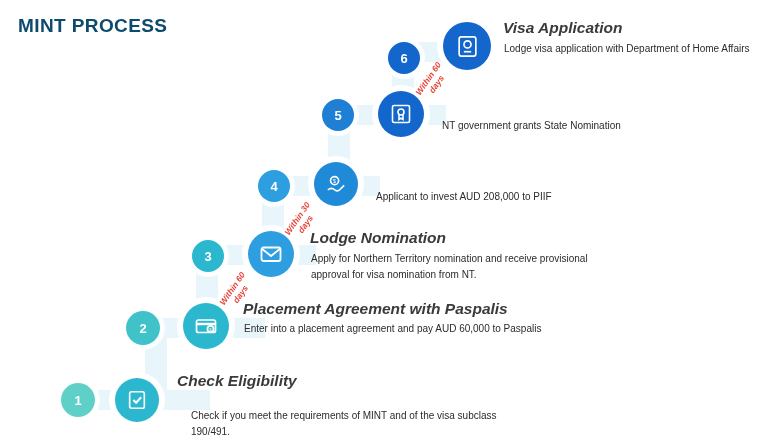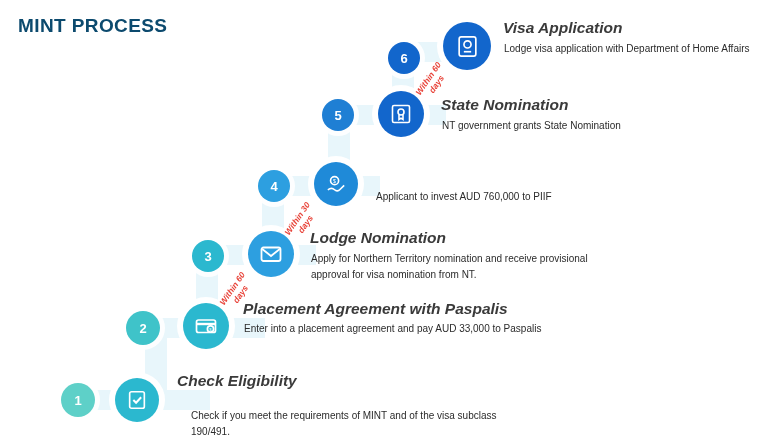--- a/index.html
+++ b/index.html
@@ -131,21 +131,21 @@
       <svg width="24" height="24" viewBox="0 0 24 24" fill="none" stroke="#ffffff" stroke-width="1.7">
         <rect x="2.5" y="6" width="19" height="12.5" rx="2"></rect>
         <line x1="2.5" y1="10" x2="21.5" y2="10" stroke-width="2.4"></line>
         <circle cx="16.5" cy="15" r="3.1" fill="#2bb8cf"></circle>
         <text x="16.5" y="16.6" font-size="4.4" fill="#ffffff" text-anchor="middle" stroke="none" font-family="Liberation Sans, sans-serif">$</text>
       </svg>
     </span>
   </div>
   <div class="within" style="left:212px; top:282px; width:50px; transform:rotate(-55deg); white-space:normal;">Within 60 days</div>
   <div class="step-title" style="left:243px; top:300px;">Placement Agreement with Paspalis</div>
-  <div class="step-desc" style="left:244px; top:321px; width:300px;">Enter into a placement agreement and pay AUD 33,000 to Paspalis</div>
+  <div class="step-desc" style="left:244px; top:321px; width:300px;">Enter into a placement agreement and pay AUD 60,000 to Paspalis</div>
 
   <div class="num-circle" style="left:192px; top:240px; width:32px; height:32px; background:#2bb8cf;">
     <span>3</span>
   </div>
   <div class="icon-circle" style="left:248px; top:231px; width:46px; height:46px; background:#2d9fe0;">
     <span>
       <svg width="24" height="24" viewBox="0 0 24 24" fill="none" stroke="#ffffff" stroke-width="1.8">
         <rect x="2.5" y="5.5" width="19" height="13.5" rx="2"></rect>
         <polyline points="3.2,7 12,14 20.8,7"></polyline>
       </svg>
@@ -160,36 +160,35 @@
   </div>
   <div class="icon-circle" style="left:314px; top:162px; width:44px; height:44px; background:#1f8ad8;">
     <span>
       <svg width="23" height="23" viewBox="0 0 24 24" fill="none" stroke="#ffffff" stroke-width="1.7">
         <circle cx="10" cy="8" r="4.2"></circle>
         <text x="10" y="10.2" font-size="5.6" fill="#ffffff" text-anchor="middle" stroke="none" font-family="Liberation Sans, sans-serif">$</text>
         <path d="M3 17.5c2.5-2 5-2 7 0 1.6 1.6 4 1.4 5.6-.3l4.4-4.2" stroke-width="1.7"></path>
       </svg>
     </span>
   </div>
-  <div class="step-desc" style="left:376px; top:189px; width:310px;">Applicant to invest AUD 760,000 to PIIF</div>
+  <div class="step-desc" style="left:376px; top:189px; width:310px;">Applicant to invest AUD 208,000 to PIIF</div>
 
   <div class="num-circle" style="left:322px; top:99px; width:32px; height:32px; background:#1f7fd4;">
     <span>5</span>
   </div>
   <div class="icon-circle" style="left:378px; top:91px; width:46px; height:46px; background:#1266cc;">
     <span>
       <svg width="24" height="24" viewBox="0 0 24 24" fill="none" stroke="#ffffff" stroke-width="1.6">
         <rect x="3.5" y="3.5" width="17" height="17" rx="1.5"></rect>
         <circle cx="12" cy="10" r="3"></circle>
         <polyline points="10,13 10,17.5 12,16.2 14,17.5 14,13"></polyline>
       </svg>
     </span>
   </div>
   <div class="within" style="left:408px; top:72px; width:50px; transform:rotate(-55deg); white-space:normal;">Within 60 days</div>
-  <div class="step-title" style="left:441px; top:96px;">State Nomination</div>
   <div class="step-desc" style="left:442px; top:118px; width:300px;">NT government grants State Nomination</div>
 
   <div class="num-circle" style="left:388px; top:42px; width:32px; height:32px; background:#1266cc;">
     <span>6</span>
   </div>
   <div class="icon-circle" style="left:443px; top:22px; width:48px; height:48px; background:#1266cc;">
     <span>
       <svg width="25" height="25" viewBox="0 0 24 24" fill="none" stroke="#ffffff" stroke-width="1.6">
         <rect x="4" y="2.8" width="16" height="18.4" rx="2"></rect>
         <circle cx="12" cy="10" r="3.4"></circle>

